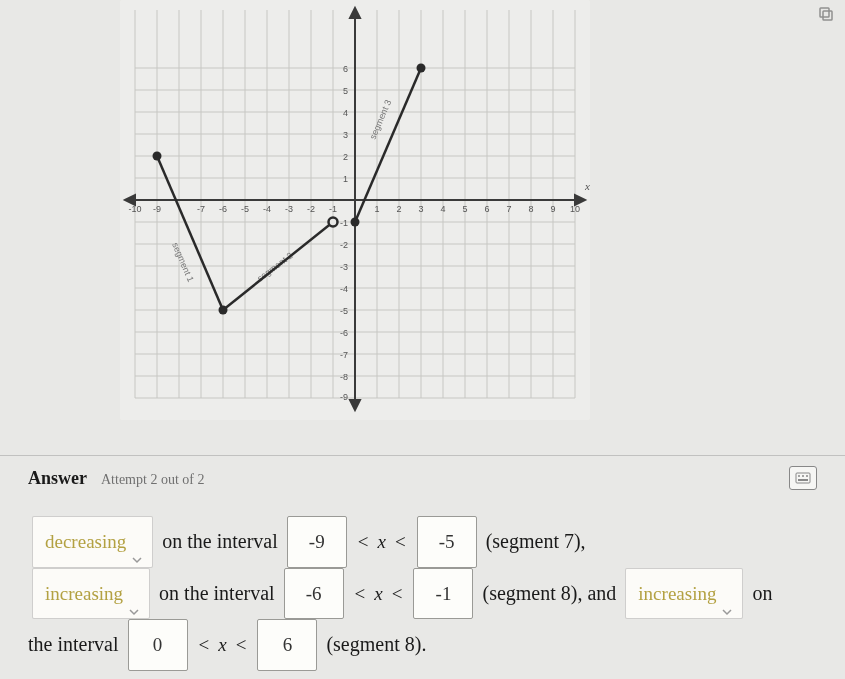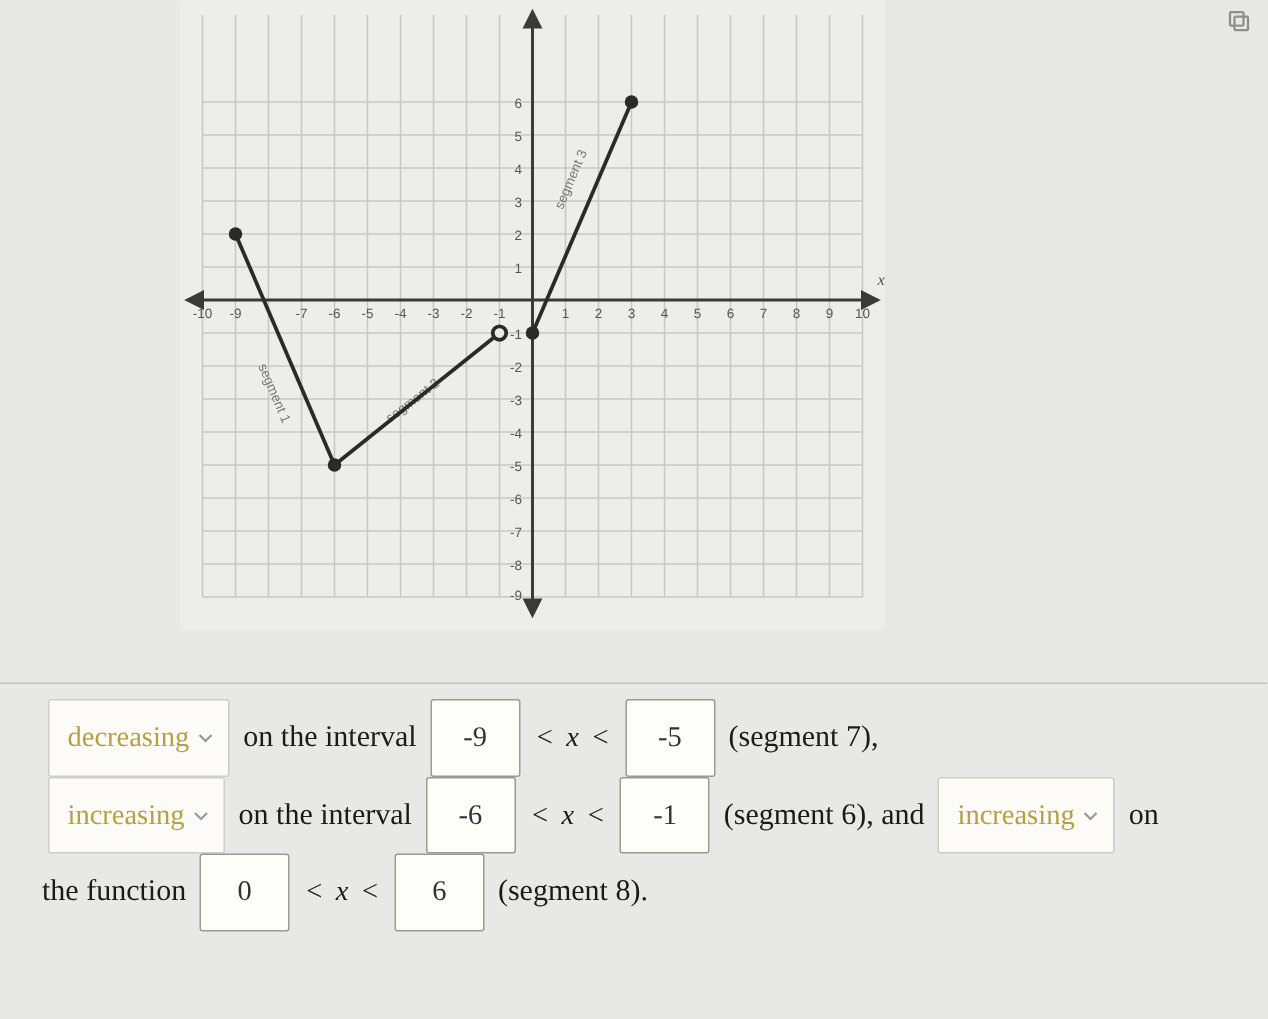--- a/index.html
+++ b/index.html
@@ -65,21 +65,21 @@
     justify-content: center;
     background: #f6f6f4;
   }
   .sentence {
     font-size: 20px;
     line-height: 2.3;
     color: #1a1a1a;
   }
   .dropdown {
     display: inline-flex;
-    align-items: flex-start;
+    align-items: center;
     gap: 6px;
     padding: 3px 10px 3px 12px;
     border: 1px solid rgba(140,140,140,.4);
     background: #fcfbf8;
     color: #b3a142;
     font-size: 19px;
     border-radius: 2px;
     margin: 0 4px;
     cursor: pointer;
   }
@@ -228,20 +228,33 @@
       <circle cx="37" cy="156" r="4.5"></circle>
       <circle cx="103" cy="310" r="4.5"></circle>
       <circle cx="235" cy="222" r="4.5"></circle>
       <circle cx="301" cy="68" r="4.5"></circle>
     </g>
     <circle cx="213" cy="222" r="4.5" fill="#e8e8e6" stroke="#2a2a2a" stroke-width="2.5"></circle>
   </svg>
 </div>
 
 <div class="answer-section">
+  <div class="answer-header">
+    <span class="answer-label">Answer</span>
+    <span class="attempt-label">Attempt 2 out of 2</span>
+    <span class="keypad-icon">
+      <svg width="16" height="12" viewBox="0 0 16 12">
+          <rect x="1" y="1" width="14" height="10" rx="1" fill="none" stroke="#888"></rect>
+          <circle cx="4" cy="4" r="1" fill="#888"></circle>
+          <circle cx="8" cy="4" r="1" fill="#888"></circle>
+          <circle cx="12" cy="4" r="1" fill="#888"></circle>
+          <rect x="3" y="7" width="10" height="2" fill="#888"></rect>
+        </svg>
+    </span>
+  </div>
 
   <div class="sentence">
     <span class="dropdown">
       <span>decreasing</span>
       <span class="chev"><svg width="10" height="10" viewBox="0 0 10 10">
             <path d="M1 3 L5 7 L9 3" stroke="#999" fill="none" stroke-width="1.5"></path>
           </svg></span>
     </span>
     <span>on the interval</span>
     <span class="numbox">-9</span>
@@ -256,30 +269,30 @@
       <span class="chev"><svg width="10" height="10" viewBox="0 0 10 10">
             <path d="M1 3 L5 7 L9 3" stroke="#999" fill="none" stroke-width="1.5"></path>
           </svg></span>
     </span>
     <span>on the interval</span>
     <span class="numbox">-6</span>
     <span class="op">&lt;</span>
     <span class="op xvar">x</span>
     <span class="op">&lt;</span>
     <span class="numbox">-1</span>
-    <span>(segment 6), and</span>
+    <span>(segment 8), and</span>
     <span class="dropdown">
       <span>increasing</span>
       <span class="chev"><svg width="10" height="10" viewBox="0 0 10 10">
             <path d="M1 3 L5 7 L9 3" stroke="#999" fill="none" stroke-width="1.5"></path>
           </svg></span>
     </span>
     <span>on</span>
     <br>
-    <span>the function</span>
+    <span>the interval</span>
     <span class="numbox">0</span>
     <span class="op">&lt;</span>
     <span class="op xvar">x</span>
     <span class="op">&lt;</span>
     <span class="numbox">6</span>
     <span>(segment 8).</span>
   </div>
 </div>
 
 </body></html>

